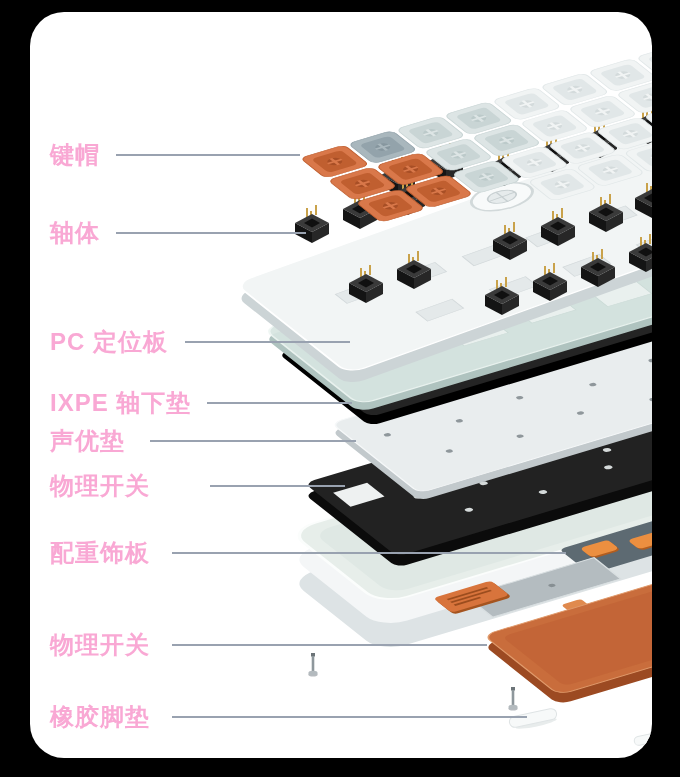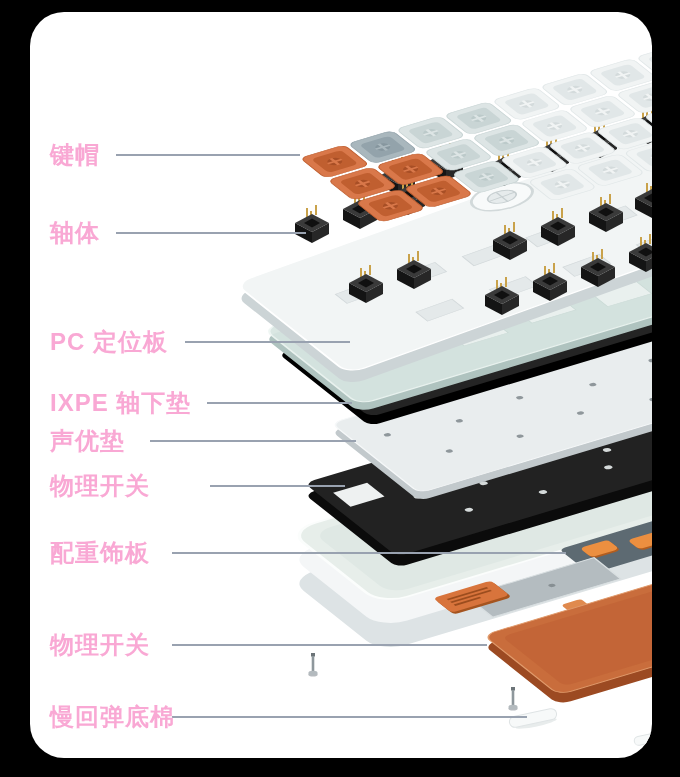--- a/index.html
+++ b/index.html
@@ -312,13 +312,13 @@
 </div>
 
 <div class="callout" style="top:140px">键帽</div>
 <div class="callout" style="top:218px">轴体</div>
 <div class="callout" style="top:327px">PC 定位板</div>
 <div class="callout" style="top:388px">IXPE 轴下垫</div>
 <div class="callout" style="top:426px">声优垫</div>
 <div class="callout" style="top:471px">物理开关</div>
 <div class="callout" style="top:538px">配重饰板</div>
 <div class="callout" style="top:630px">物理开关</div>
-<div class="callout" style="top:702px">慢回弹底棉</div>
+<div class="callout" style="top:702px">橡胶脚垫</div>
 
 </body></html>

